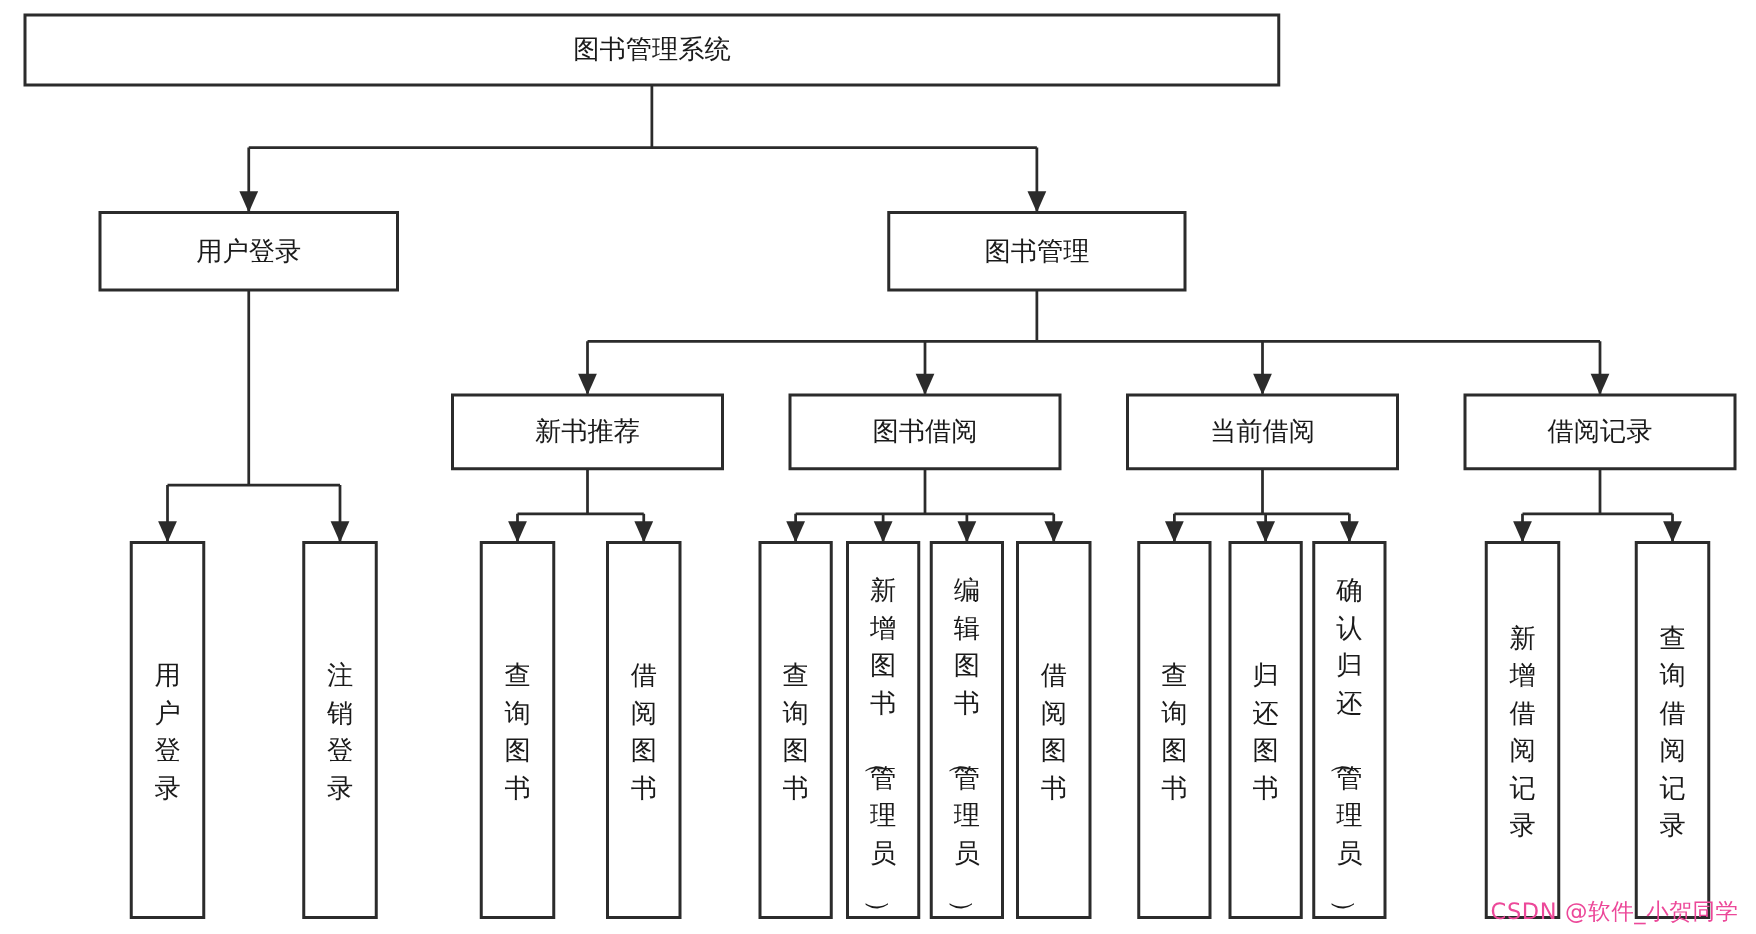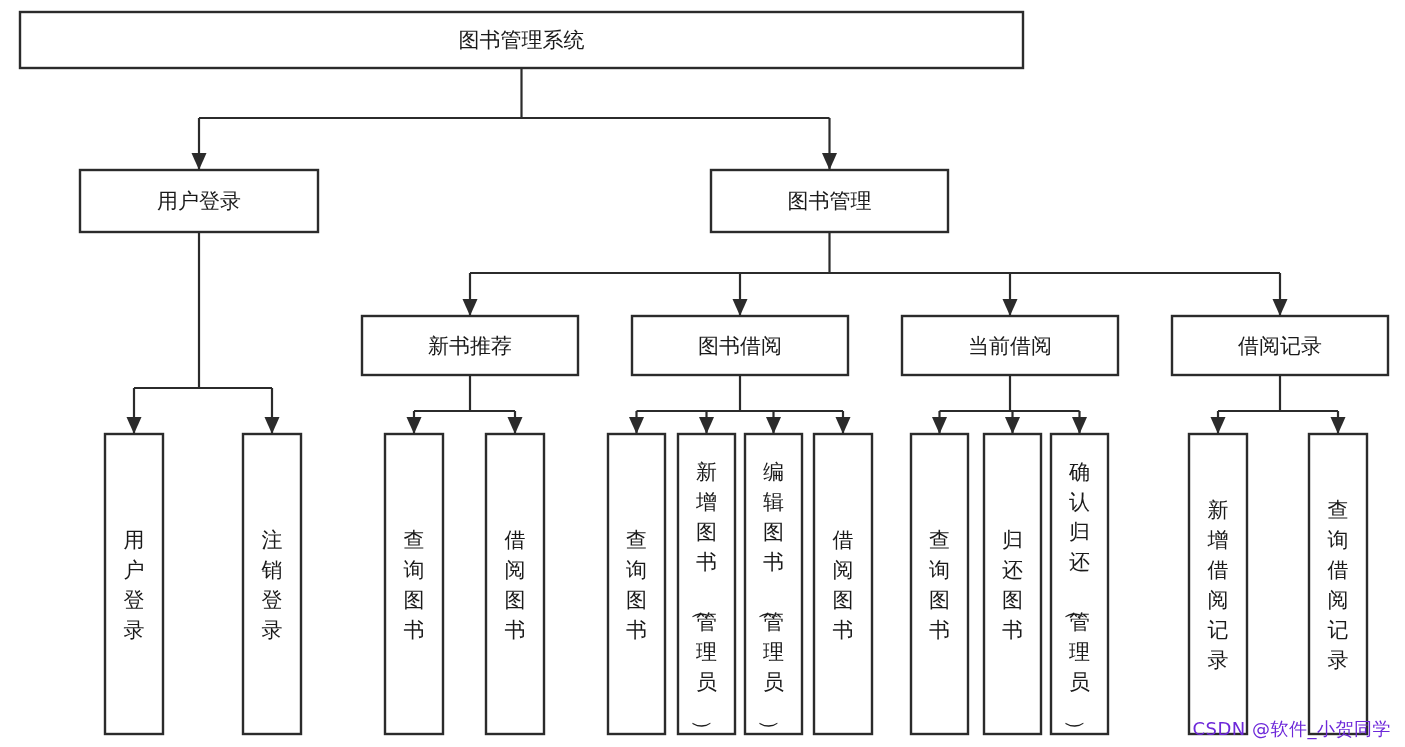--- a/index.html
+++ b/index.html
@@ -55,21 +55,21 @@
     font-size: 21px;
     fill: #1a1a1a;
     text-anchor: middle;
   }
   .watermark {
     position: absolute;
     right: 14px;
     bottom: 6px;
     font-family: "DejaVu Sans", "Liberation Sans", sans-serif;
     font-size: 18px;
-    color: #6d28d9;
+    color: #ec4899;
     letter-spacing: 0.5px;
     white-space: nowrap;
     user-select: none;
   }
 </style>
 </head>
 <body>
 
 <div id="diagram-root">
 

